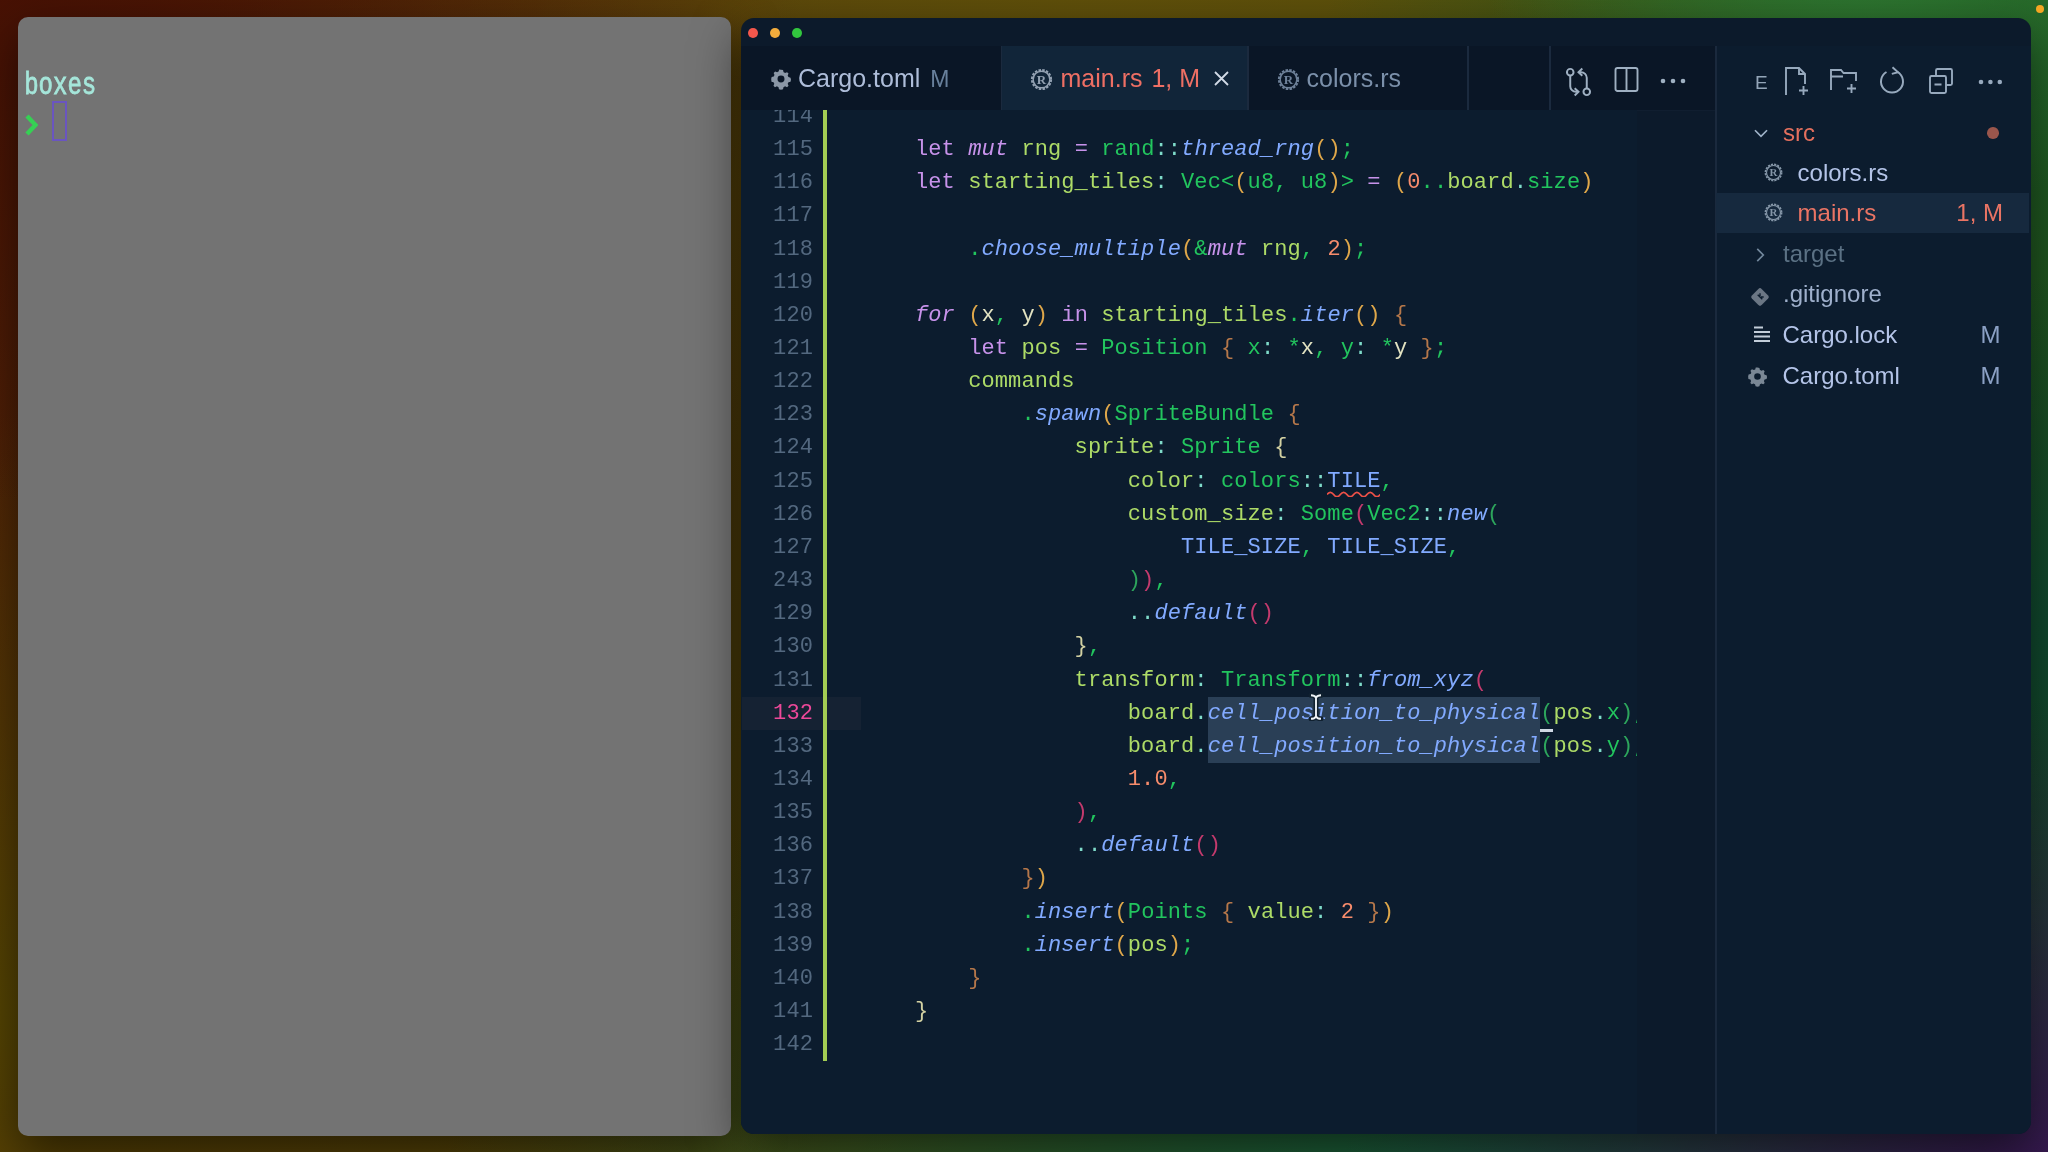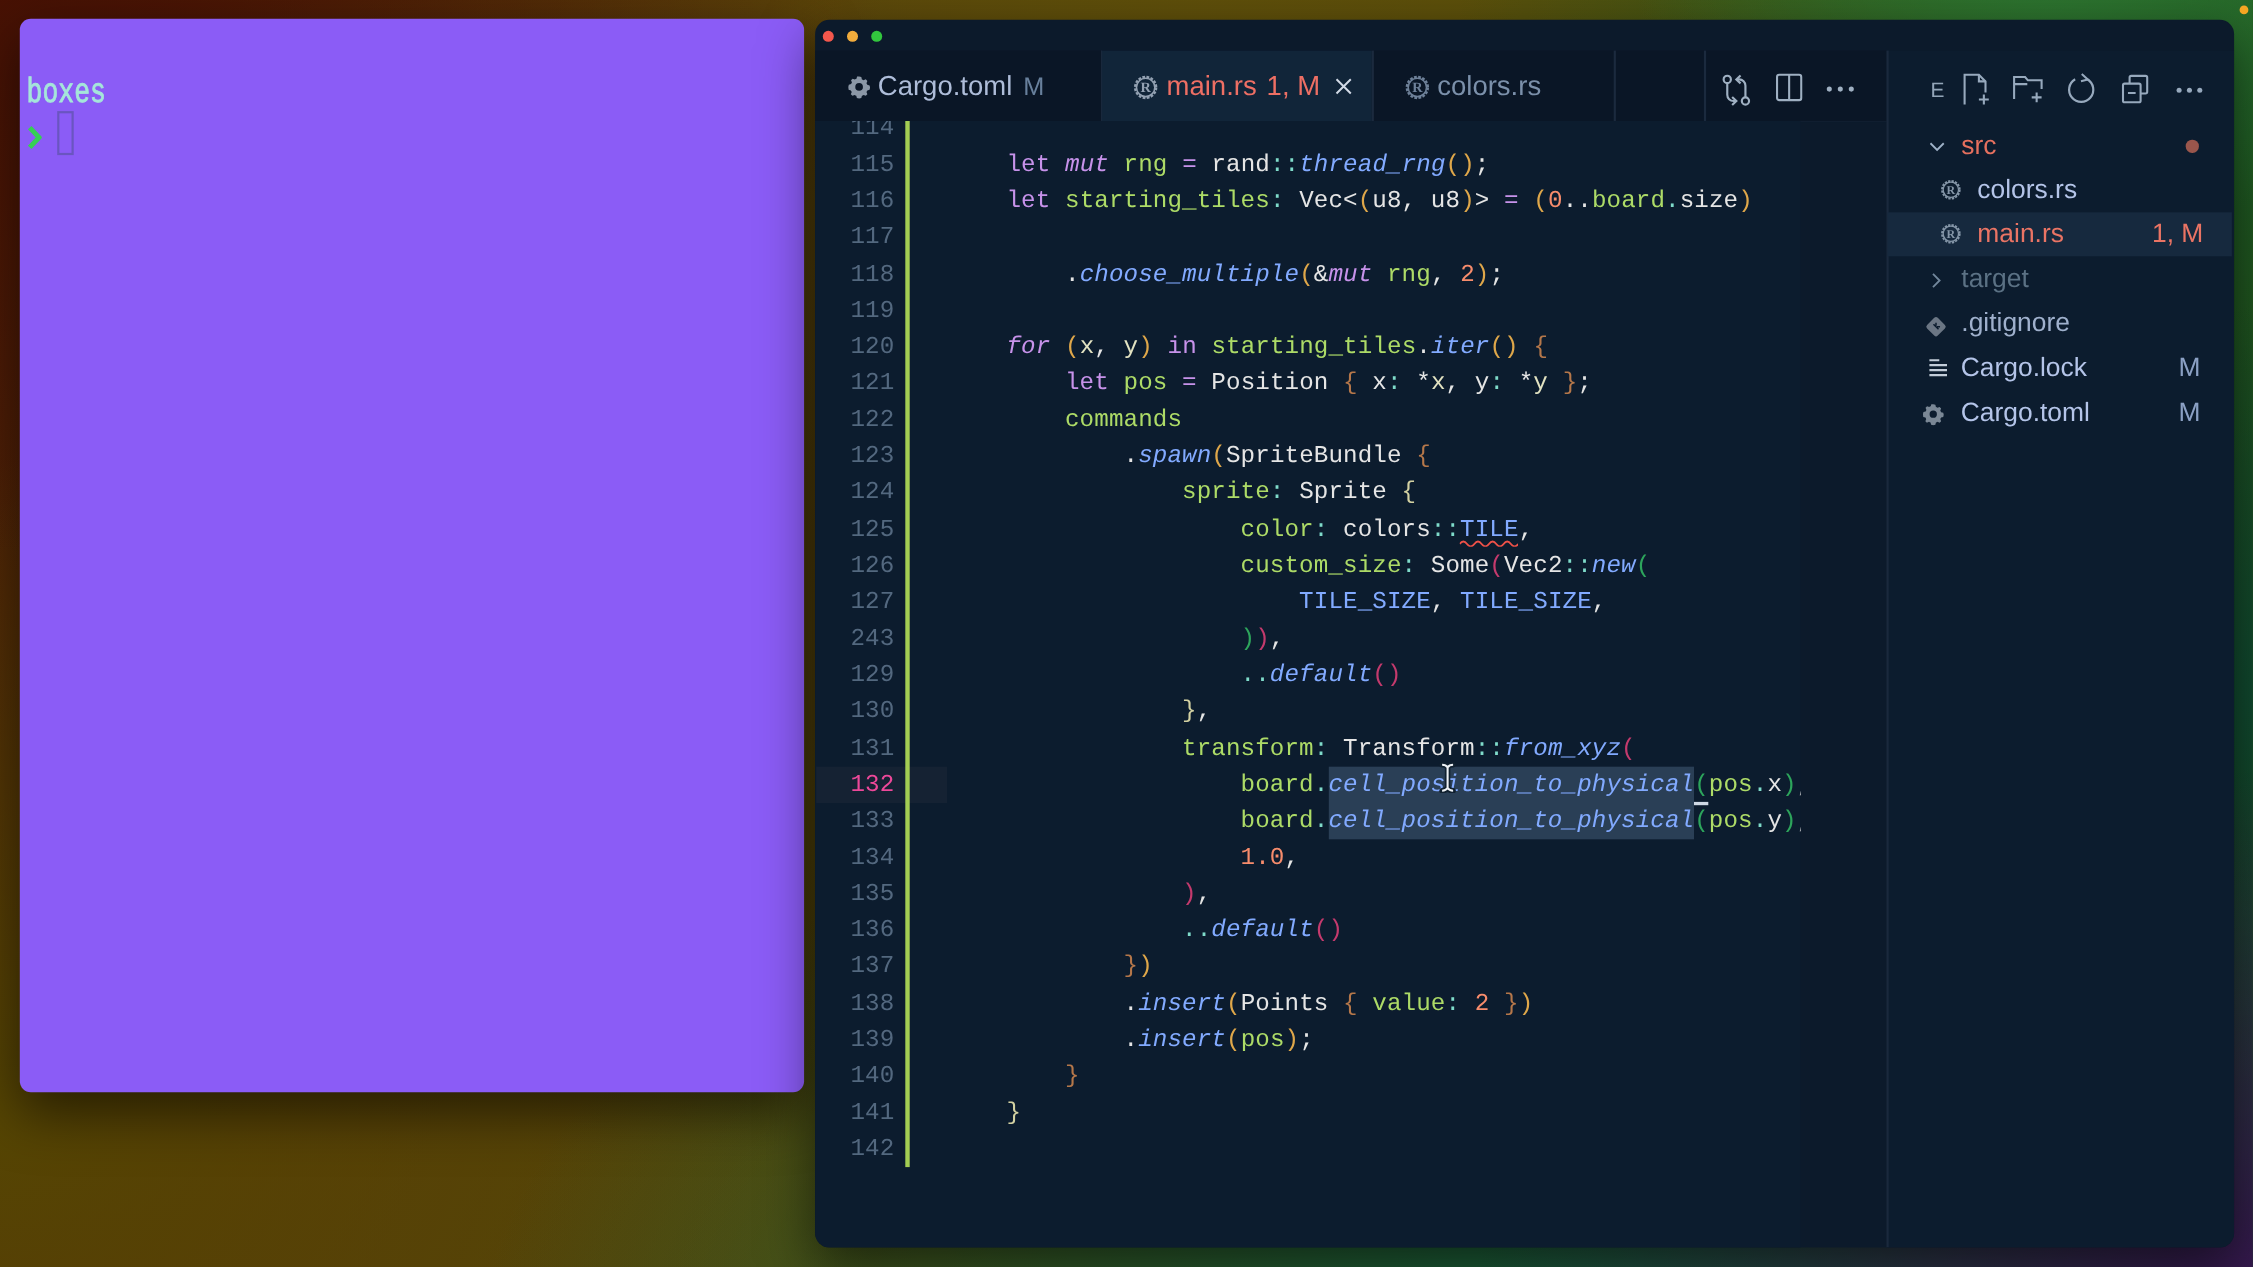--- a/index.html
+++ b/index.html
@@ -10,35 +10,35 @@
       radial-gradient(900px 600px at 103% 55%, #0f4a32 0%, rgba(15,74,50,0) 60%),
       radial-gradient(700px 500px at 91% -5%, #2e7a33 0%, rgba(46,122,51,0) 55%),
       radial-gradient(1300px 900px at 101% 8%, #1e5c24 0%, rgba(30,92,36,0) 58%),
       radial-gradient(1300px 850px at 0% -2%, #471104 0%, rgba(71,17,4,0) 62%),
       radial-gradient(1700px 1000px at -2% 88%, #564603 0%, rgba(86,70,3,0) 60%),
       radial-gradient(1500px 950px at 54% -4%, #60500a 0%, rgba(96,80,10,0) 62%),
       linear-gradient(112deg, #4e1a05 0%, #57390a 28%, #53500c 52%, #2e5013 76%, #14451f 100%);}
   .win{position:absolute;box-shadow:0 18px 48px rgba(0,0,0,0.55);}
   .mono{font-family:"Liberation Mono",monospace;}
   
-  .w{color:#e5e5e5}.k{color:#c792ea}.ki{color:#c792ea;font-style:italic}
+  .w{color:#22c55e}.k{color:#c792ea}.ki{color:#c792ea;font-style:italic}
   .g{color:#addb67}.f{color:#82aaff;font-style:italic}.c{color:#82aaff}
   .t{color:#7fdbca}.o{color:#f78c6c}.v{color:#e3e3c2}
   .p1{color:#dfa74a}.p2{color:#c43a6d}.p3{color:#2da55c}
   .b1{color:#b5774a}.b2{color:#d3d1a2}
   .crow{position:absolute;left:120.75px;height:33.15px;line-height:33.15px;white-space:pre;
         font-family:"Liberation Mono",monospace;font-size:22px;letter-spacing:0.1px;}
   .lnum{position:absolute;left:2px;width:70px;height:33.15px;line-height:33.15px;text-align:right;
         color:#53687f;font-family:"Liberation Mono",monospace;font-size:22px;letter-spacing:0.1px;}
   .lnum.cur{color:#ec4899;}
   .trow{position:absolute;height:40.5px;line-height:40.5px;font-size:24px;color:#b4c4e8;}
 </style></head>
 <body>
 
-<div class="win" style="left:18.4px;top:16.9px;width:713.1px;height:976px;border-radius:10px;background:#8b5cf6;">
+<div class="win" style="left:18.4px;top:16.9px;width:713.1px;height:1119px;border-radius:10px;background:#737373;">
   <div class="mono" style="position:absolute;left:5.8px;top:51px;font-size:24px;letter-spacing:0px;color:#a5e6da;-webkit-text-stroke:0.6px #a5e6da;transform:scaleY(1.32);transform-origin:top left;">boxes</div>
   <svg style="position:absolute;left:6.2px;top:96px" width="13" height="24" viewBox="0 0 13 24">
     <path d="M2 3 L10.5 12 L2 21" fill="none" stroke="#36d054" stroke-width="4.4" stroke-linecap="butt" stroke-linejoin="miter"></path>
   </svg>
   <div style="position:absolute;left:34.1px;top:83.9px;width:14.7px;height:39.8px;border:2.6px solid #6a55c0;box-sizing:border-box;"></div>
 </div>
 <div class="win" style="left:741.0px;top:18.2px;width:1289.6px;height:1115.8px;border-radius:13px;background:#0c1a2b;overflow:hidden;">
 <div style="position:absolute;left:7.4px;top:10.1px;width:9.8px;height:9.8px;border-radius:50%;background:#f4574c;"></div>
 <div style="position:absolute;left:29.1px;top:10.1px;width:9.8px;height:9.8px;border-radius:50%;background:#f2ac3c;"></div>
 <div style="position:absolute;left:50.8px;top:10.1px;width:9.8px;height:9.8px;border-radius:50%;background:#32c63e;"></div>

